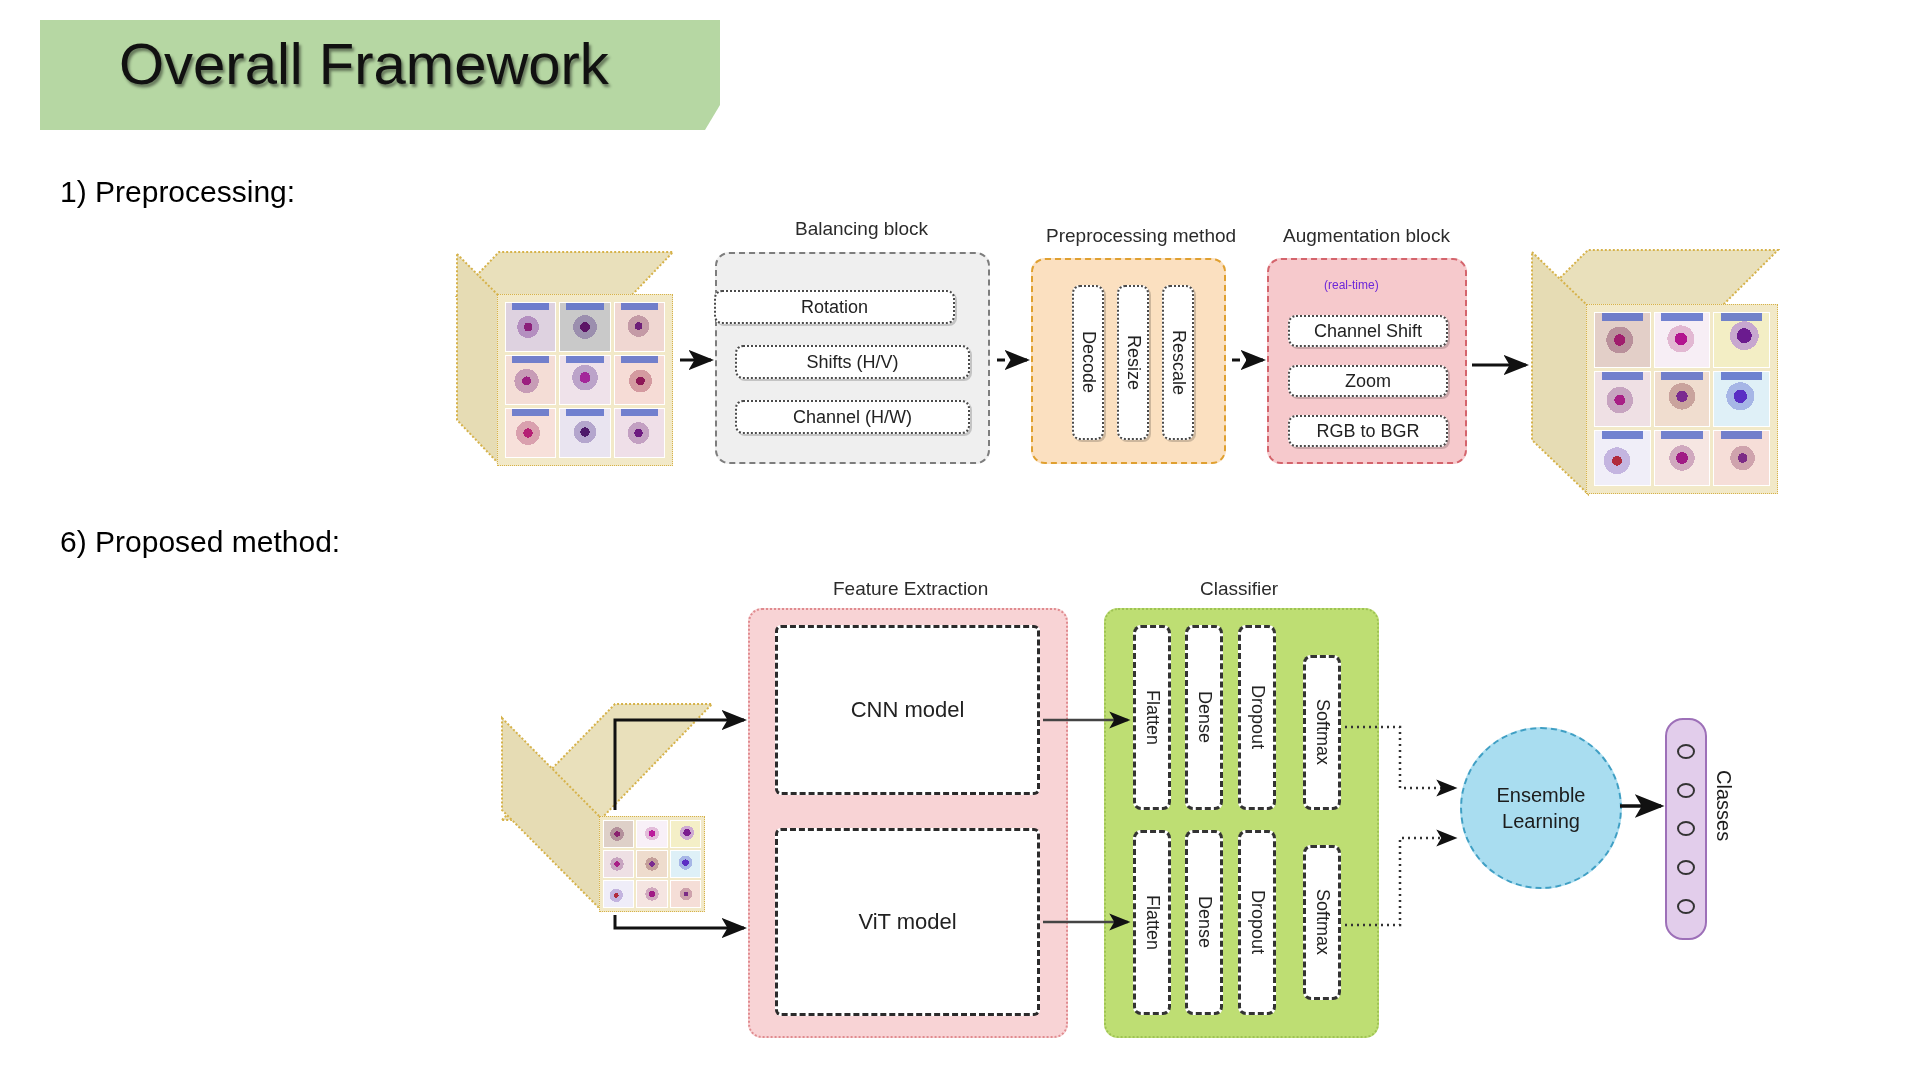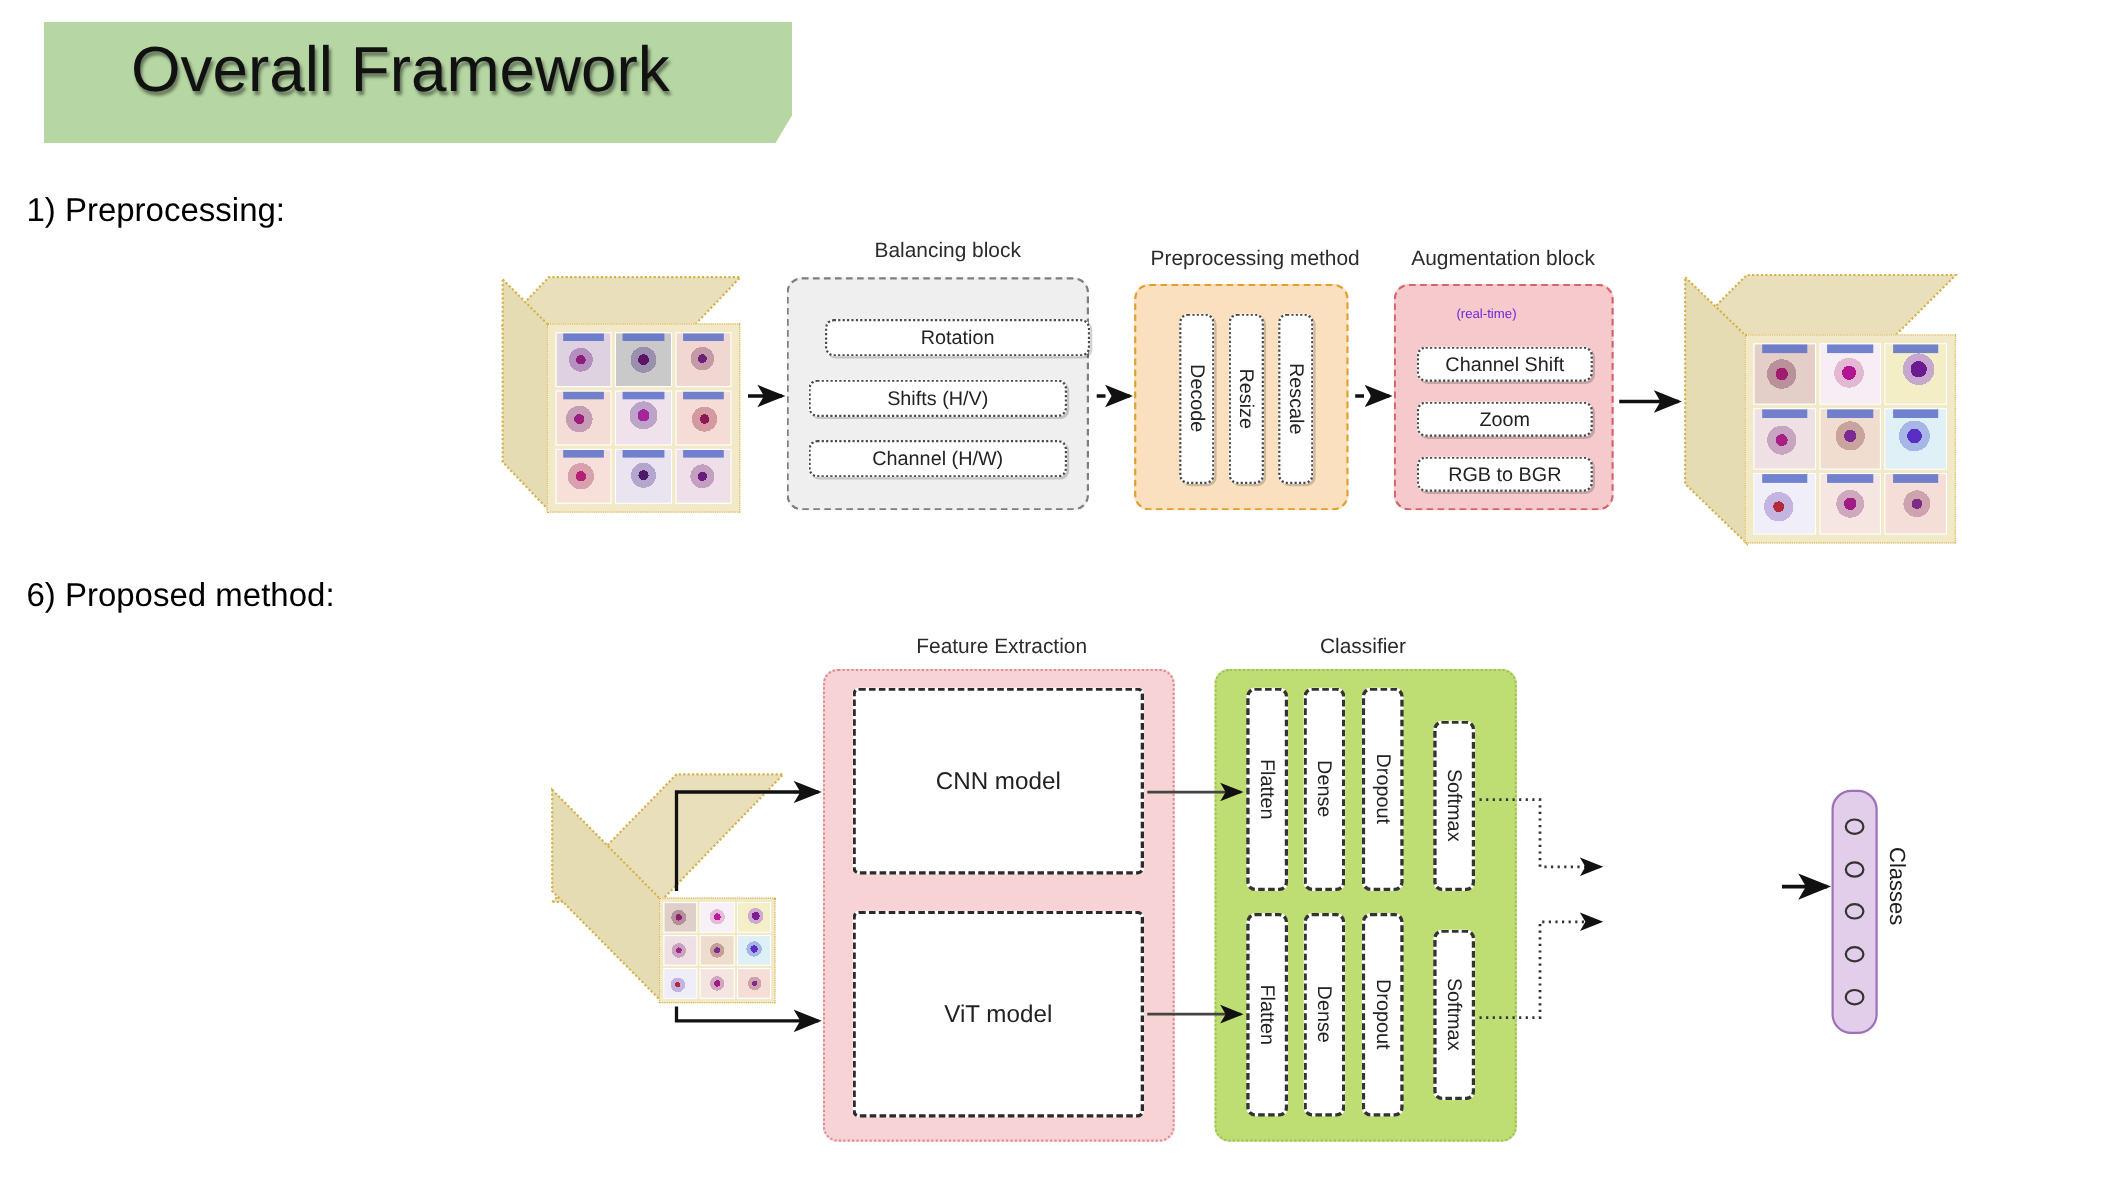--- a/index.html
+++ b/index.html
@@ -32,20 +32,21 @@
     white-space:nowrap;
     margin-left:24px;
   }
 
   .section-label{
     position:absolute;
     font-size:30px;
     color:#000;
     white-space:nowrap;
     font-family:"Liberation Sans", sans-serif;
+    margin-left:36px;
   }
   #sec1{left:24px;top:175px;}
   #sec2{left:24px;top:525px;}
 
   
   .cube{position:absolute;}
   .cube .face-top{
     position:absolute;
     background:#e9e0bb;
     border:1px dotted #d6b24a;
@@ -201,21 +202,21 @@
           <div class="lbl"></div>
         </div>
       <div class="cellimg" style="background:radial-gradient(circle at 48% 50%, #6d1a80 0 12%, #c3a0c2 12% 31%, #efdfe8 31% 100%);">
           <div class="lbl"></div>
         </div>
     </div>
   </div>
 
   <div class="blk-caption" style="left:795px;top:218px;">Balancing block</div>
   <div class="container-box bal-box" style="left:715px;top:252px;width:275px;height:212px;"></div>
-  <div class="pill" style="left:750px;top:290px;width:241px;height:34px;">Rotation</div>
+  <div class="pill" style="left:714px;top:290px;width:241px;height:34px;">Rotation</div>
   <div class="pill" style="left:735px;top:345px;width:235px;height:34px;">Shifts (H/V)</div>
   <div class="pill" style="left:735px;top:400px;width:235px;height:34px;">Channel (H/W)</div>
 
   <div class="blk-caption" style="left:1046px;top:225px;">Preprocessing method</div>
   <div class="container-box pre-box" style="left:1031px;top:258px;width:195px;height:206px;"></div>
   <div class="pill vert" style="left:1072px;top:285px;width:32px;height:155px;">Decode</div>
   <div class="pill vert" style="left:1117px;top:285px;width:32px;height:155px;">Resize</div>
   <div class="pill vert" style="left:1162px;top:285px;width:32px;height:155px;">Rescale</div>
 
   <div class="blk-caption" style="left:1283px;top:225px;">Augmentation block</div>
@@ -304,20 +305,26 @@
   <div class="pill vert dashed" style="left:1133px;top:625px;width:38px;height:185px;">Flatten</div>
   <div class="pill vert dashed" style="left:1185px;top:625px;width:38px;height:185px;">Dense</div>
   <div class="pill vert dashed" style="left:1238px;top:625px;width:38px;height:185px;">Dropout</div>
   <div class="pill vert dashed" style="left:1303px;top:655px;width:38px;height:155px;">Softmax</div>
 
   <div class="pill vert dashed" style="left:1133px;top:830px;width:38px;height:185px;">Flatten</div>
   <div class="pill vert dashed" style="left:1185px;top:830px;width:38px;height:185px;">Dense</div>
   <div class="pill vert dashed" style="left:1238px;top:830px;width:38px;height:185px;">Dropout</div>
   <div class="pill vert dashed" style="left:1303px;top:845px;width:38px;height:155px;">Softmax</div>
 
+  <div class="circle" style="left:1460px;top:727px;width:158px;height:158px;">
+    <div style="line-height:1.3;">
+      <div>Ensemble</div>
+      <div>Learning</div>
+    </div>
+  </div>
 
   <div class="classes-box" style="left:1665px;top:718px;width:42px;height:222px;">
     <div class="dot"></div>
     <div class="dot"></div>
     <div class="dot"></div>
     <div class="dot"></div>
     <div class="dot"></div>
   </div>
   <div class="classes-label" style="left:1712px;top:770px;">Classes</div>
 

